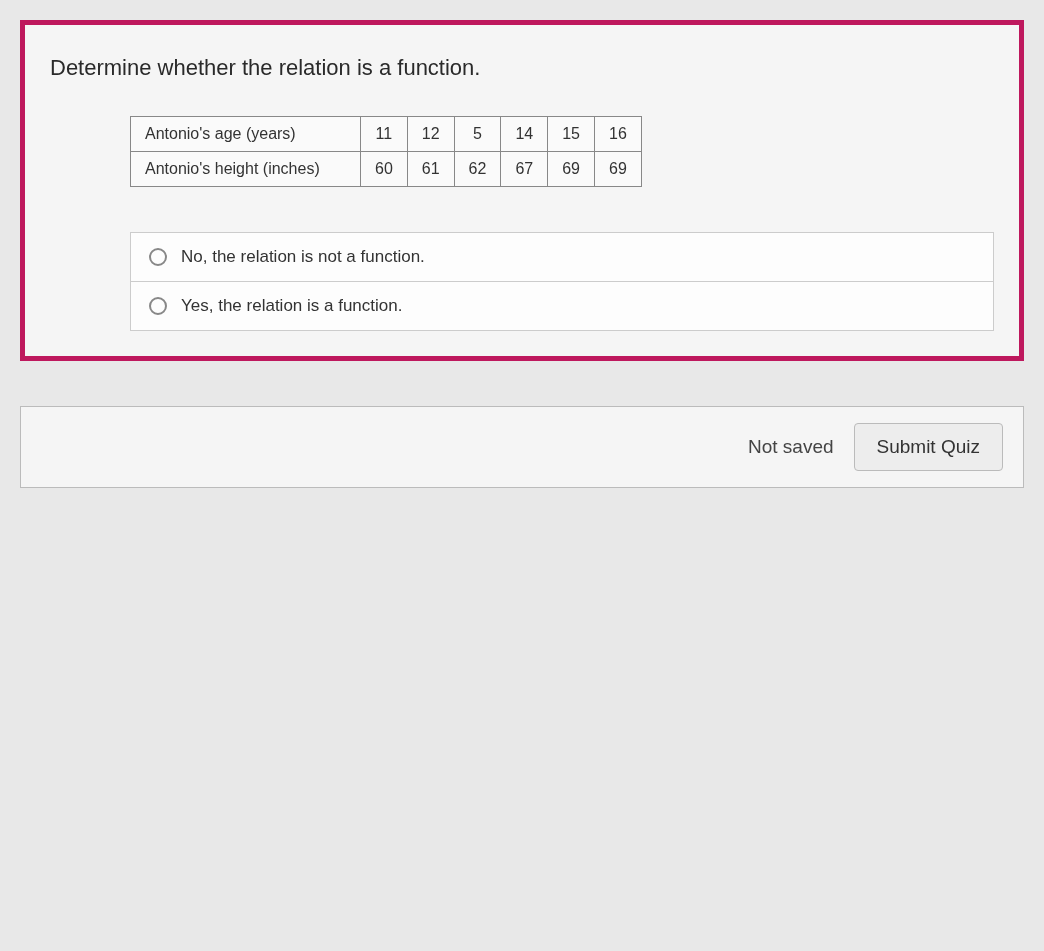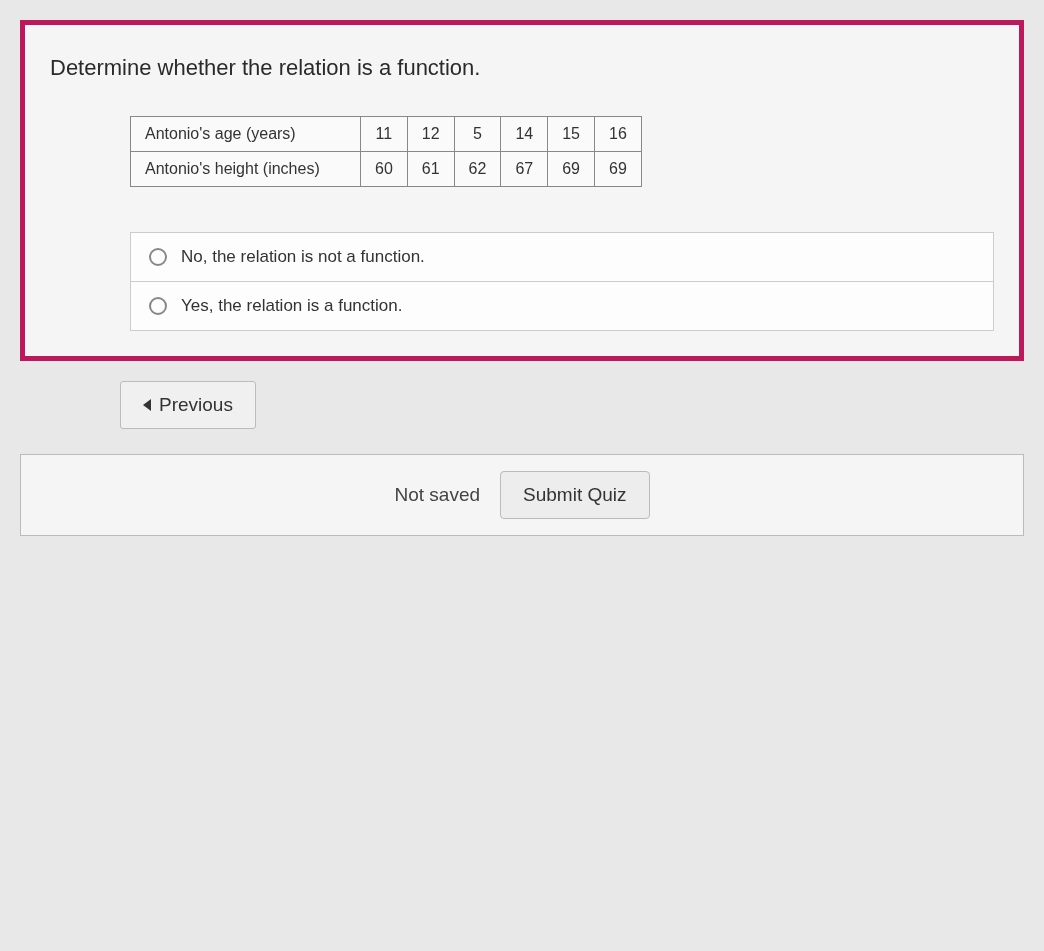--- a/index.html
+++ b/index.html
@@ -101,21 +101,21 @@
       height: 0;
       border-top: 6px solid transparent;
       border-bottom: 6px solid transparent;
       border-left: 8px solid #333;
     }
     .footer-bar {
       border: 1px solid #bbb;
       background: #f5f5f5;
       padding: 16px 20px;
       display: flex;
-      justify-content: center;
+      justify-content: flex-end;
       align-items: center;
       gap: 20px;
     }
     .status-text {
       font-size: 19px;
       color: #444;
     }
     .submit-button {
       background: #ededed;
       border: 1px solid #bbb;
@@ -161,22 +161,18 @@
       <span>No, the relation is not a function.</span>
     </div>
     <div class="option-row">
       <span class="radio-circle"></span>
       <span>Yes, the relation is a function.</span>
     </div>
   </div>
 </div>
 
 <div class="nav-row">
-  <button class="nav-button">
-    <span class="triangle-left"></span>
-    <span>Previous</span>
-  </button>
 </div>
 
 <div class="footer-bar">
   <span class="status-text">Not saved</span>
   <button class="submit-button">Submit Quiz</button>
 </div>
 
 </body></html>

